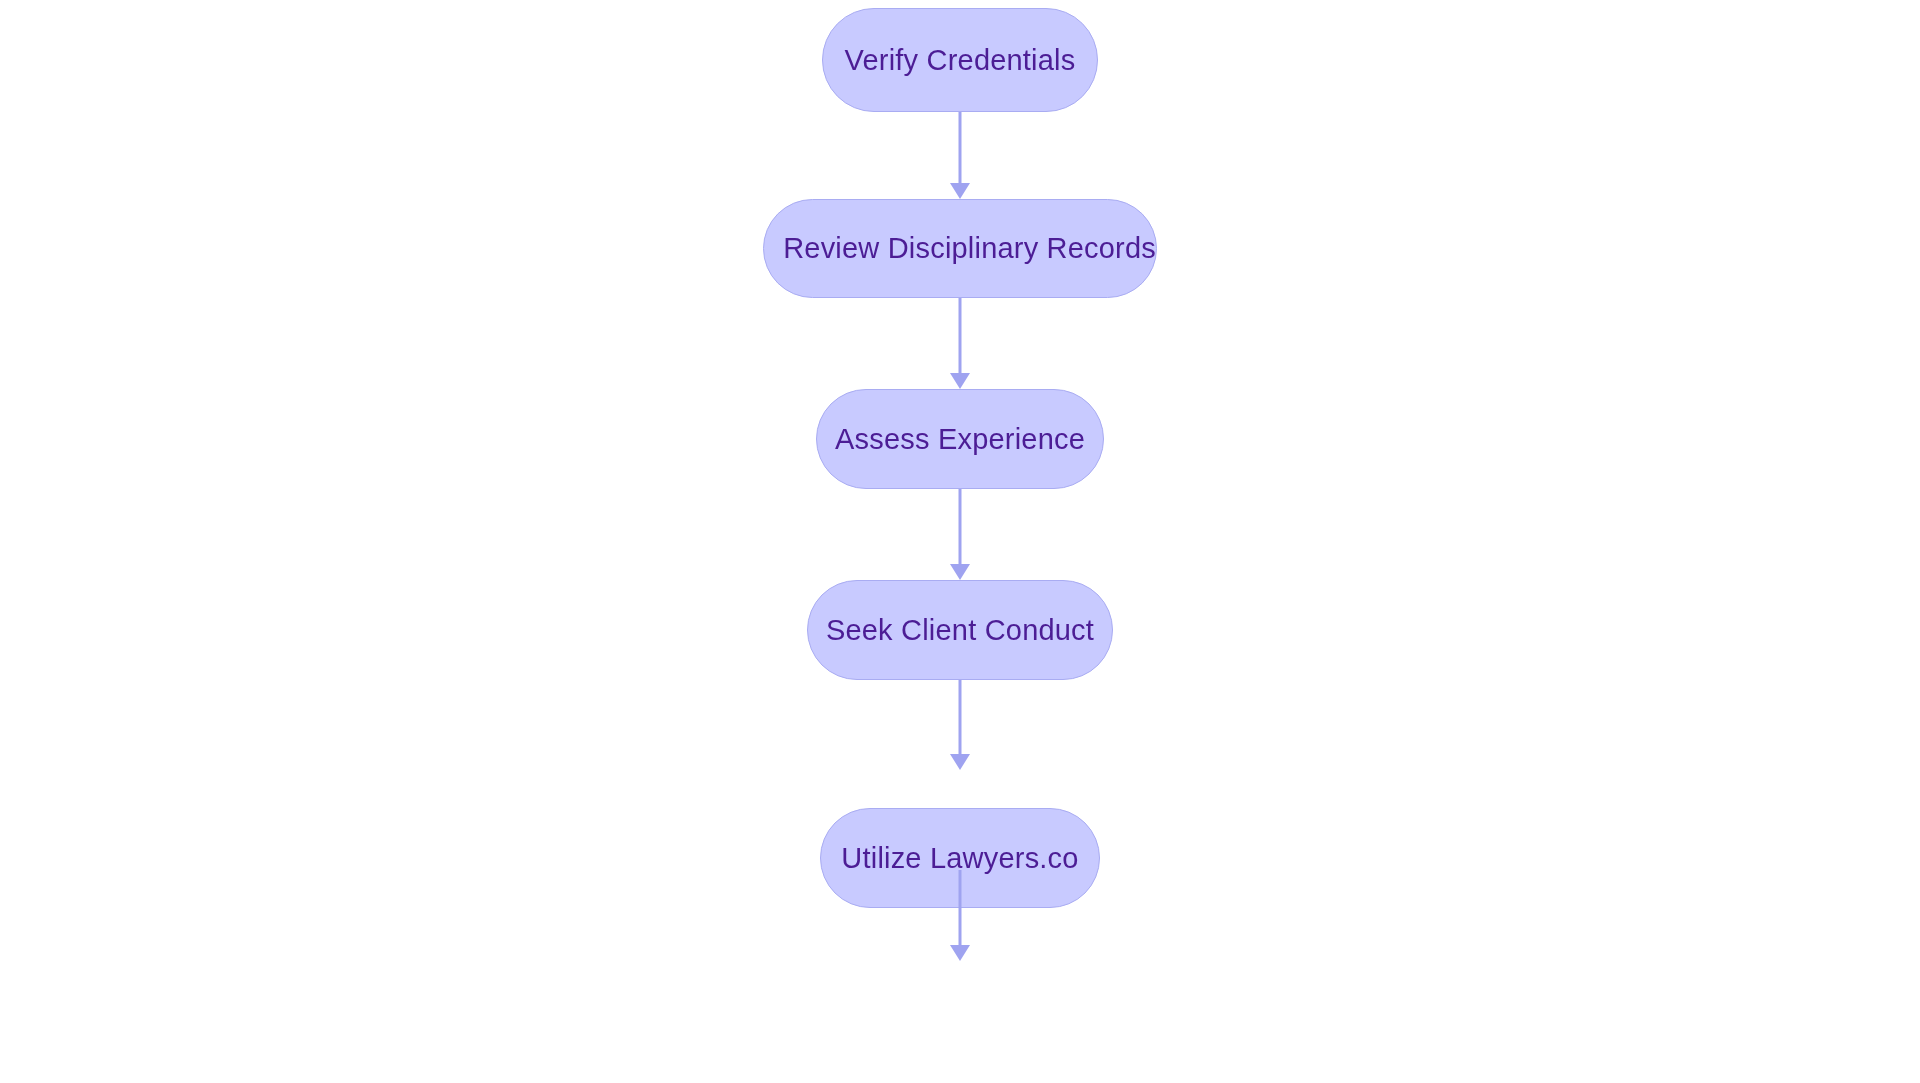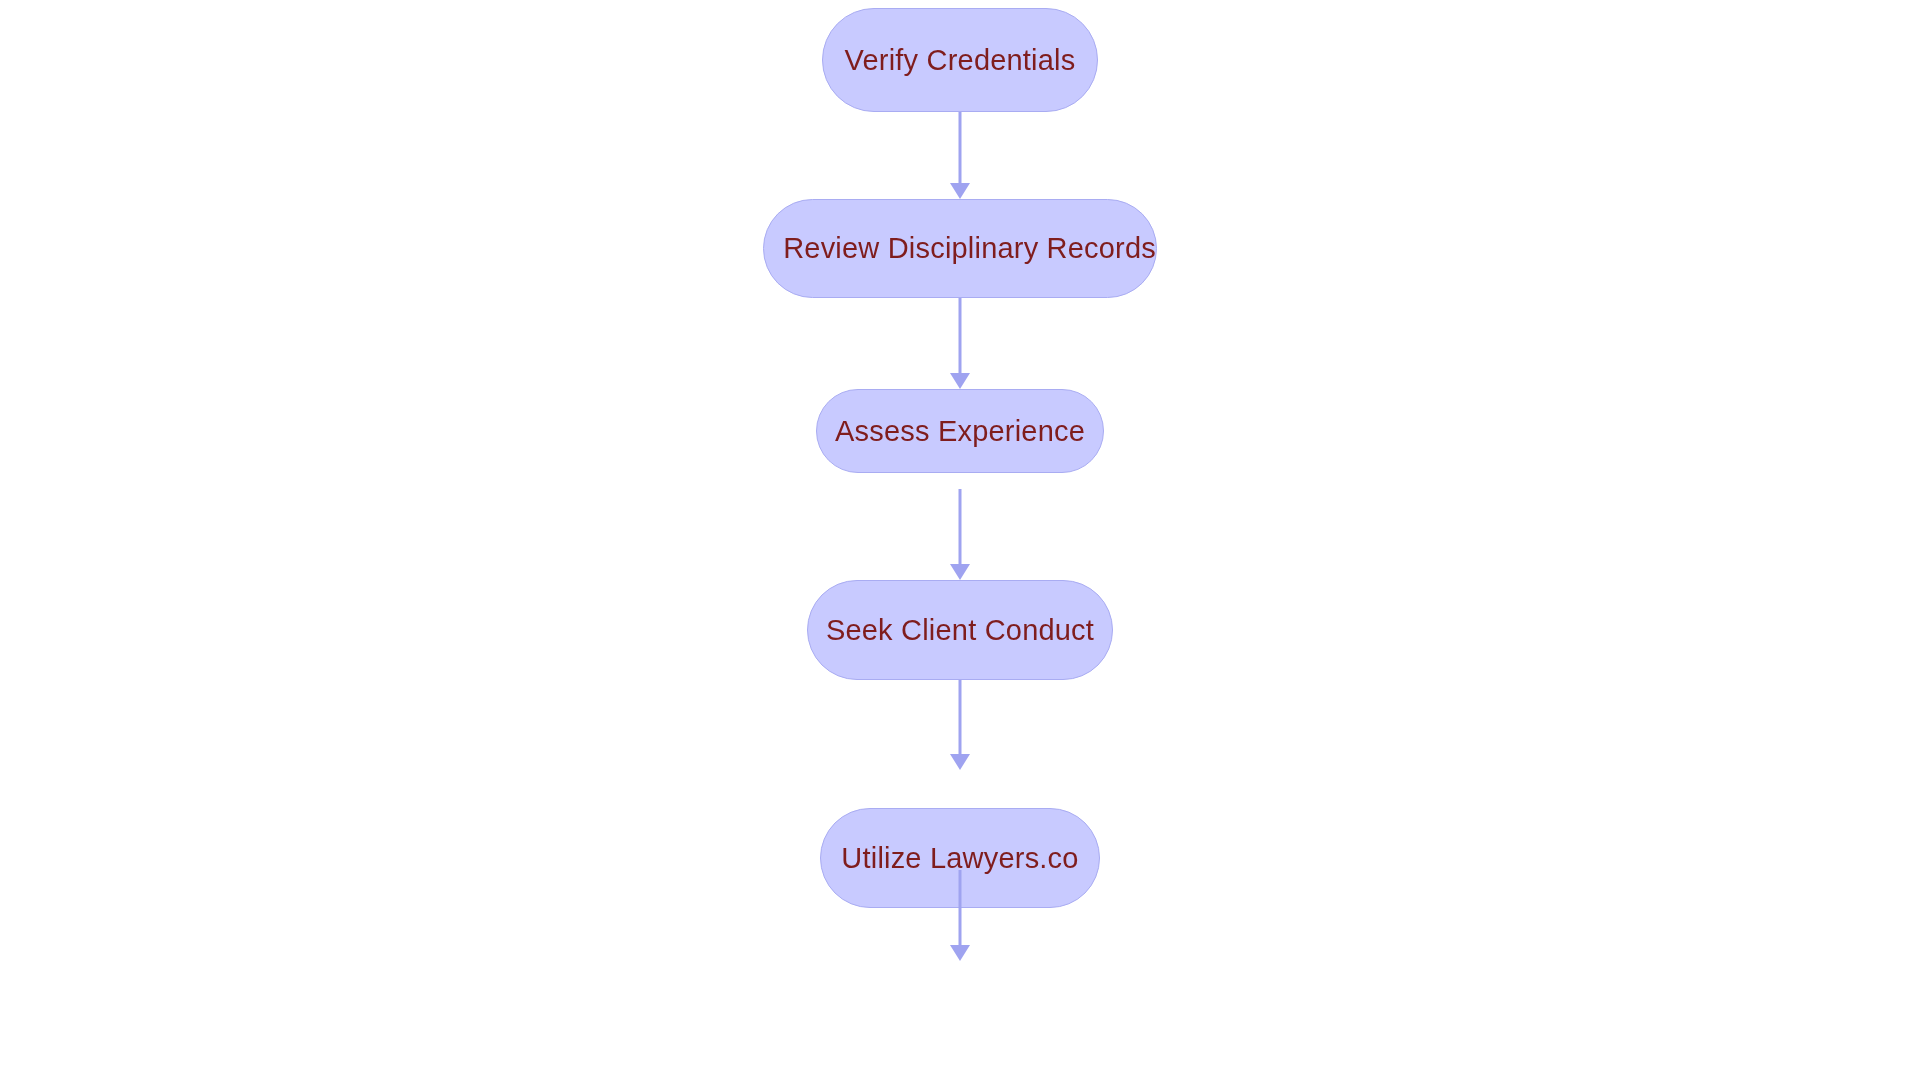--- a/index.html
+++ b/index.html
@@ -36,32 +36,32 @@
     display: flex;
     align-items: center;
     justify-content: center;
     background: #c8caff;
     border: 1.6px solid #a9acf2;
     border-radius: 999px;
     transform: translateX(-50%);
     left: 960px;
   }
   .node-label {
-    color: #7f1d1d;
+    color: #4c1d95;
     font-size: 29px;
     font-weight: 400;
     letter-spacing: 0.2px;
     white-space: nowrap;
     line-height: 1;
     font-family: "Liberation Sans", sans-serif;
   }
 
   .node-1 { top: 8px;   width: 276px; height: 104px; }
   .node-2 { top: 199px; width: 394px; height: 99px; justify-content: flex-end;  }
-  .node-3 { top: 389px; width: 288px; height: 84px; }
+  .node-3 { top: 389px; width: 288px; height: 100px; }
   .node-4 { top: 580px; width: 306px; height: 100px; }
   .node-5 { top: 770px; width: 280px; height: 100px; margin-top: 38px; }
   .node-6 { top: 961px; width: 298px; height: 104px; }
 
   
   .connector {
     position: absolute;
     left: 960px;
     transform: translateX(-50%);
     width: 22px;

